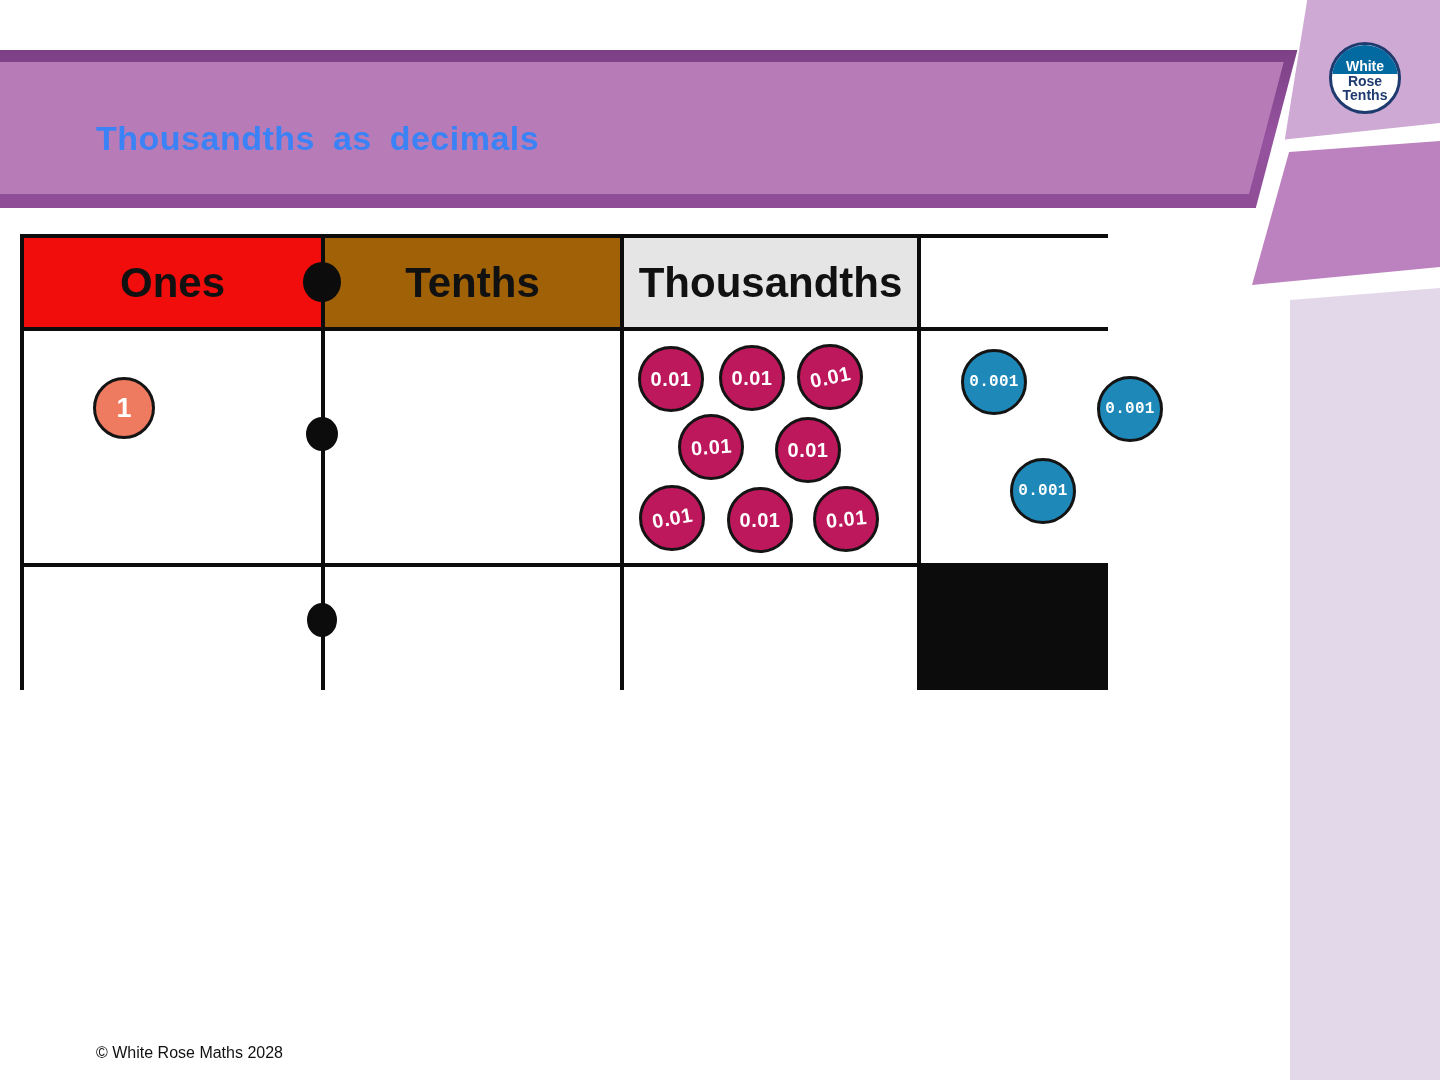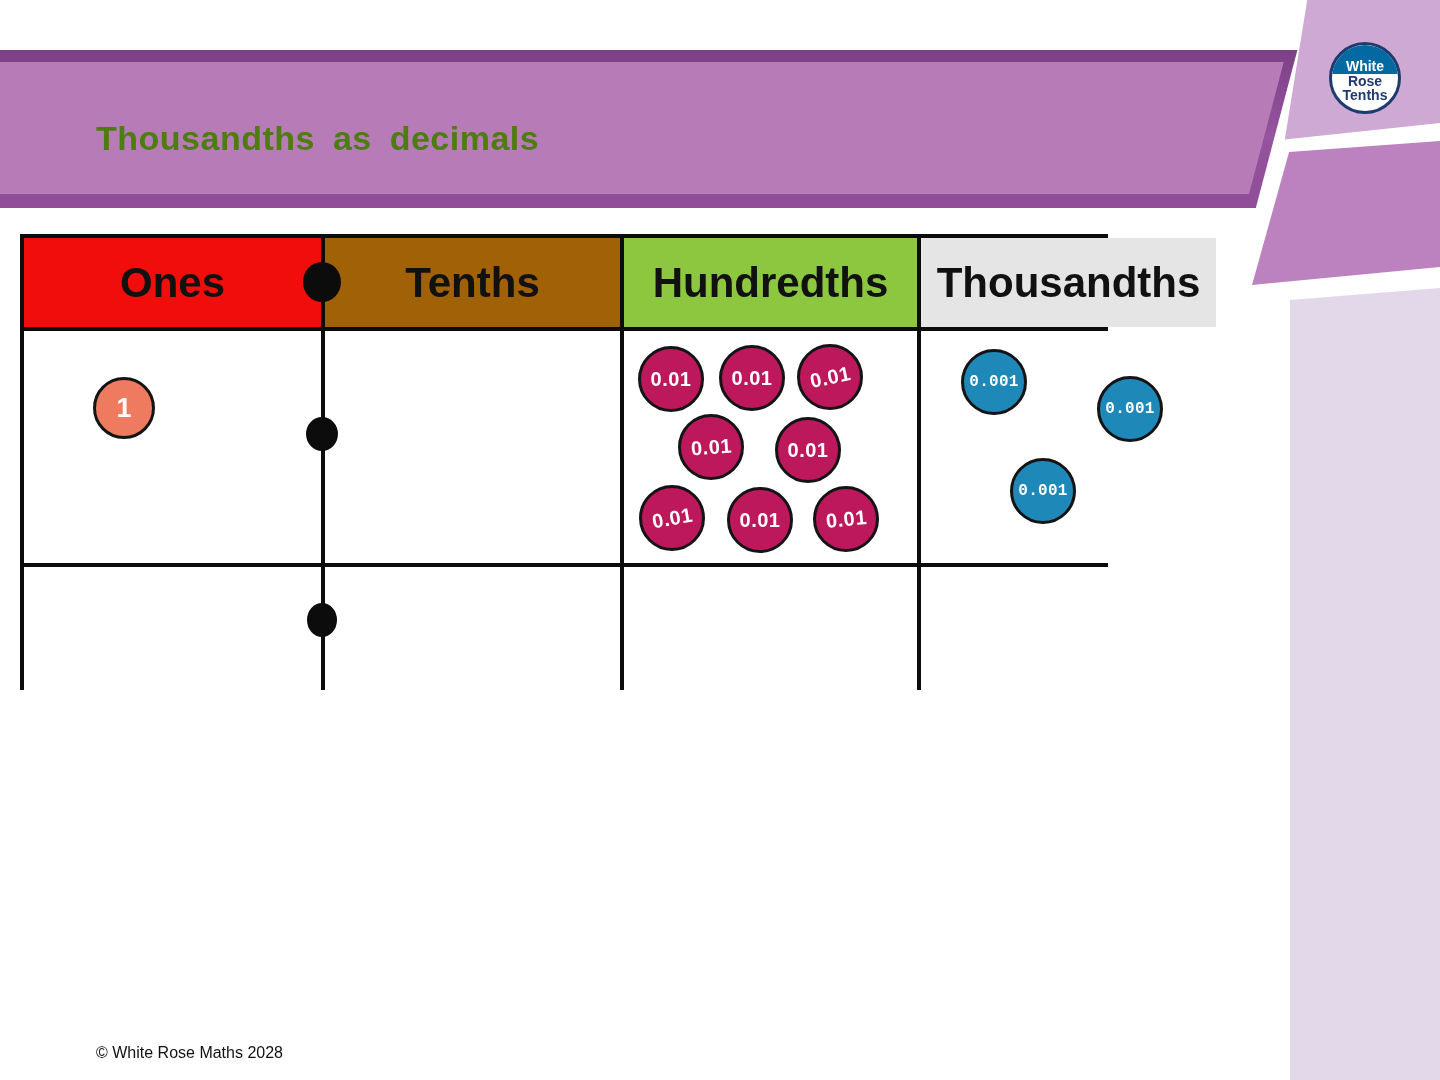--- a/index.html
+++ b/index.html
@@ -6,21 +6,21 @@
   body{font-family:"Liberation Sans", sans-serif;background:#ffffff;}
   .page{position:relative;width:1440px;height:1080px;background:#ffffff;overflow:hidden;}
 
   
   .banner-outer{position:absolute;left:0;top:50px;width:1300px;height:158px;
     background:linear-gradient(180deg,#7d4086 0%,#96539f 55%,#8e4d96 100%);
     clip-path:polygon(0 0,99.8% 0,96.6% 100%,0 100%);}
   .banner-inner{position:absolute;left:0;top:62px;width:1285px;height:132px;
     background:#b77cb8;clip-path:polygon(0 0,99.9% 0,97.2% 100%,0 100%);}
   .page-title{position:absolute;left:96px;top:62px;height:152px;display:flex;align-items:center;
-    color:#4d7c0f;font-size:34px;font-weight:bold;letter-spacing:.5px;word-spacing:8px;}
+    color:#3b82f6;font-size:34px;font-weight:bold;letter-spacing:.5px;word-spacing:8px;}
 
   
   .deco-lavender-top{position:absolute;left:1280px;top:0;width:160px;height:150px;
     background:#cda9d3;clip-path:polygon(17% 0,100% 0,100% 82%,3% 93%);}
   .deco-purple-band{position:absolute;left:1245px;top:138px;width:195px;height:150px;
     background:#bc81bf;clip-path:polygon(22.6% 9.3%,100% 2%,100% 86%,3.6% 98%);}
   .deco-light-stripe{position:absolute;left:1290px;top:288px;width:150px;height:792px;
     background:#e2d8ea;clip-path:polygon(0 1.5%,100% 0,100% 100%,0 100%);}
 
   
@@ -81,23 +81,20 @@
   </div>
 
   <div class="pv-table">
 
     <div class="pv-cell pv-head head-ones">
       <span>Ones</span>
     </div>
     <div class="pv-cell pv-head head-tenths">
       <span>Tenths</span>
     </div>
-    <div class="pv-cell pv-head head-hundredths">
-      <span>Hundredths</span>
-    </div>
     <div class="pv-cell pv-head head-thousandths">
       <span>Thousandths</span>
     </div>
 
     <div class="pv-cell"></div>
     <div class="pv-cell"></div>
     <div class="pv-cell"></div>
     <div class="pv-cell"></div>
 
     <div class="pv-cell"></div>

